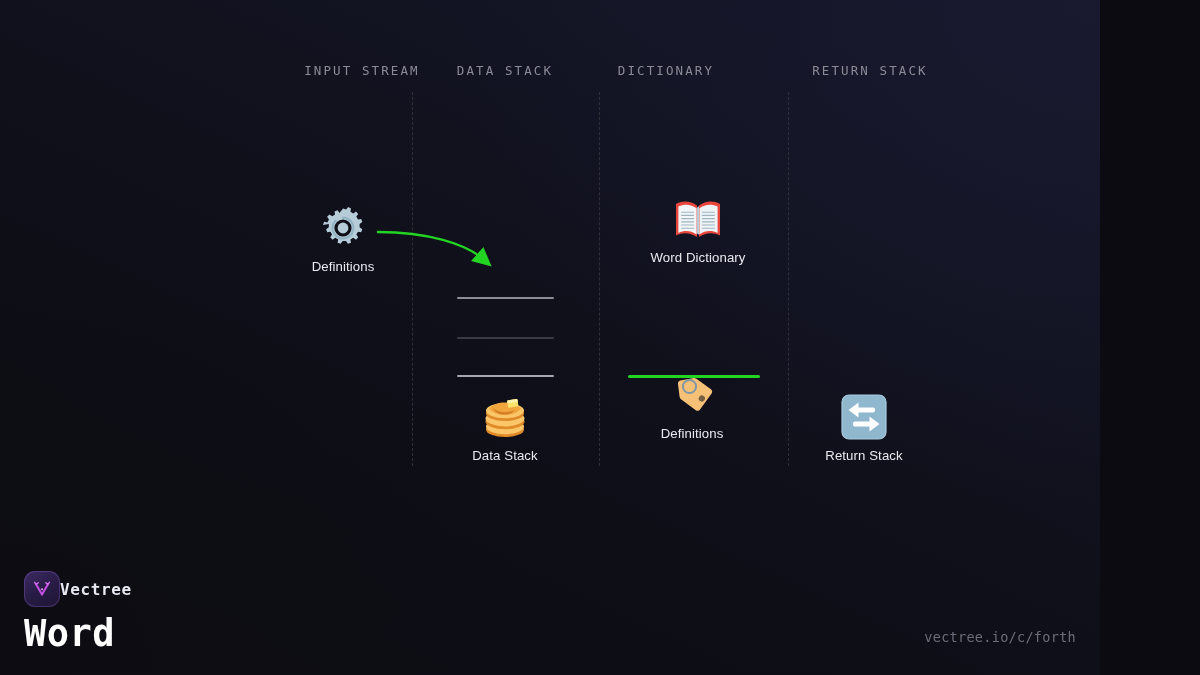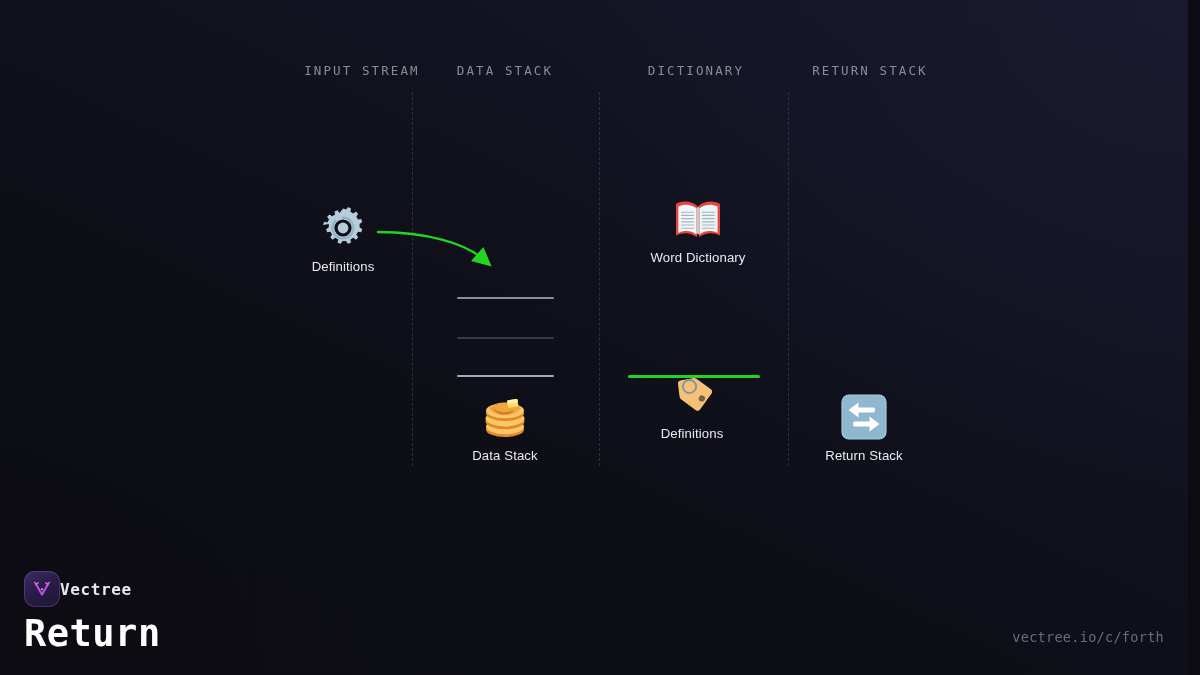--- a/index.html
+++ b/index.html
@@ -9,21 +9,21 @@
   }
   body {
     width: 1200px;
     height: 675px;
     overflow: hidden;
     font-family: "Liberation Sans", sans-serif;
     -webkit-font-smoothing: antialiased;
   }
   #stage {
     position: relative;
-    width: 1188px;
+    width: 1100px;
     height: 675px;
     background:
       radial-gradient(ellipse 900px 700px at 100% 0%, #191a2f 0%, rgba(22,23,43,0.55) 38%, rgba(12,12,20,0) 72%),
       radial-gradient(ellipse 700px 600px at 0% 100%, #0c0c12 0%, rgba(11,11,17,0) 70%),
       linear-gradient(205deg, #16172b 0%, #121320 32%, #0e0e17 62%, #0c0c12 100%);
     overflow: hidden;
   }
 
   
   .divider {
@@ -147,21 +147,21 @@
 <body>
 
 <div id="stage">
 
   <div class="divider" style="left:412px"></div>
   <div class="divider" style="left:599px"></div>
   <div class="divider" style="left:788px"></div>
 
   <div class="col-header" style="left:362px">INPUT STREAM</div>
   <div class="col-header" style="left:505px">DATA STACK</div>
-  <div class="col-header" style="left:696px">DICTIONARY</div>
+  <div class="col-header" style="left:666px">DICTIONARY</div>
   <div class="col-header" style="left:870px">RETURN STACK</div>
 
   <div class="slot" style="left:457px; top:297px; width:97px; background:#8d8d96"></div>
   <div class="slot" style="left:457px; top:337px; width:97px; background:#3a3a44"></div>
   <div class="slot" style="left:457px; top:375px; width:97px; background:#a7a7b0"></div>
 
   <div class="green-rule" style="left:628px; top:375px; width:132px;"></div>
 
   <div class="node" style="left:343px; top:203px;">
     <span class="glyph">
@@ -251,18 +251,18 @@
       <div class="brand-logo">
         <svg width="22" height="22" viewBox="0 0 22 22" aria-hidden="true">
           <path d="M5.2 6.4 L11 16.6 L16.8 6.4" fill="none" stroke="#c04fe0" stroke-width="2.1" stroke-linecap="round" stroke-linejoin="round"></path>
           <path d="M5.2 6.4 L3.6 4.4 M5.2 6.4 L7.2 4.7" fill="none" stroke="#d26bf0" stroke-width="1.5" stroke-linecap="round"></path>
           <path d="M16.8 6.4 L18.4 4.4 M16.8 6.4 L14.8 4.7" fill="none" stroke="#d26bf0" stroke-width="1.5" stroke-linecap="round"></path>
           <circle cx="11" cy="11.2" r="1.05" fill="#e79bff"></circle>
         </svg>
       </div>
       <div class="brand-name">Vectree</div>
     </div>
-    <div class="page-title">Return</div>
+    <div class="page-title">Word</div>
   </div>
 
   <div id="site-url">vectree.io/c/forth</div>
 
 </div>
 
 </body></html>

